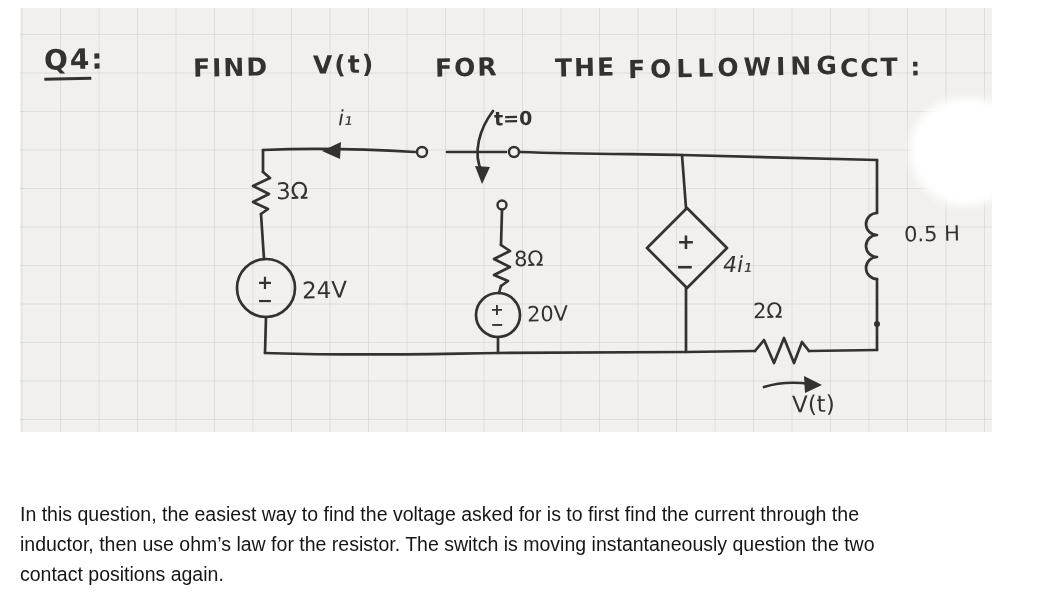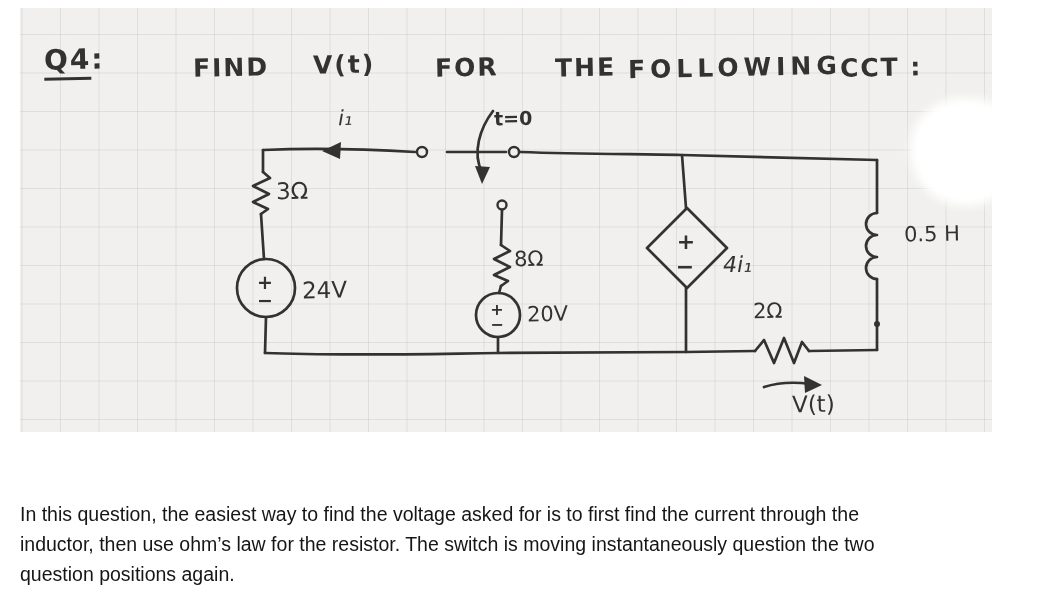--- a/index.html
+++ b/index.html
@@ -137,14 +137,14 @@
   <span class="hw lbl-2ohm">2Ω</span>
   <span class="hw lbl-ind">0.5 H</span>
   <span class="hw lbl-vt">V(t)</span>
 
   <div class="whiteout"></div>
 </div>
 
 <div class="note">
   <div>In this question, the easiest way to find the voltage asked for is to first find the current through the</div>
   <div>inductor, then use ohm’s law for the resistor. The switch is moving instantaneously question the two</div>
-  <div>question positions again.</div>
+  <div>contact positions again.</div>
 </div>
 
 </body></html>

